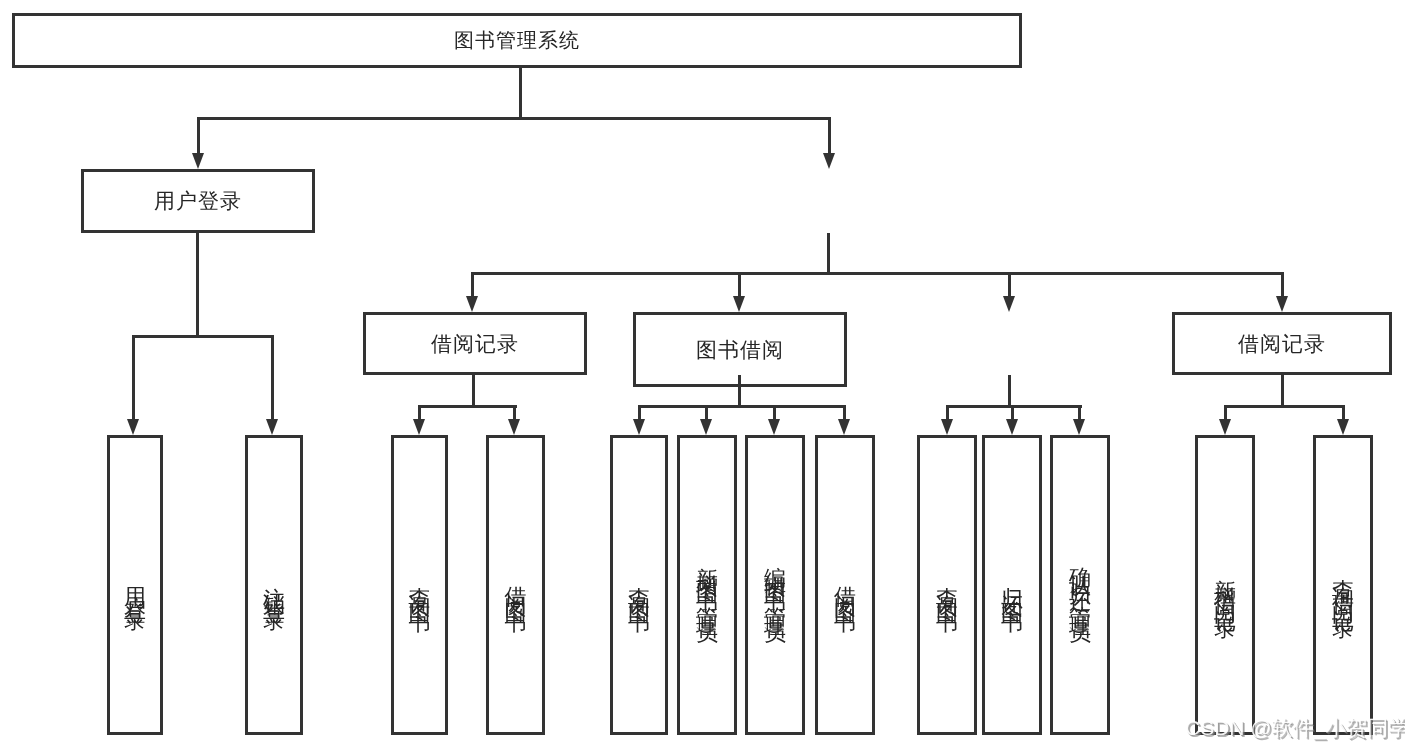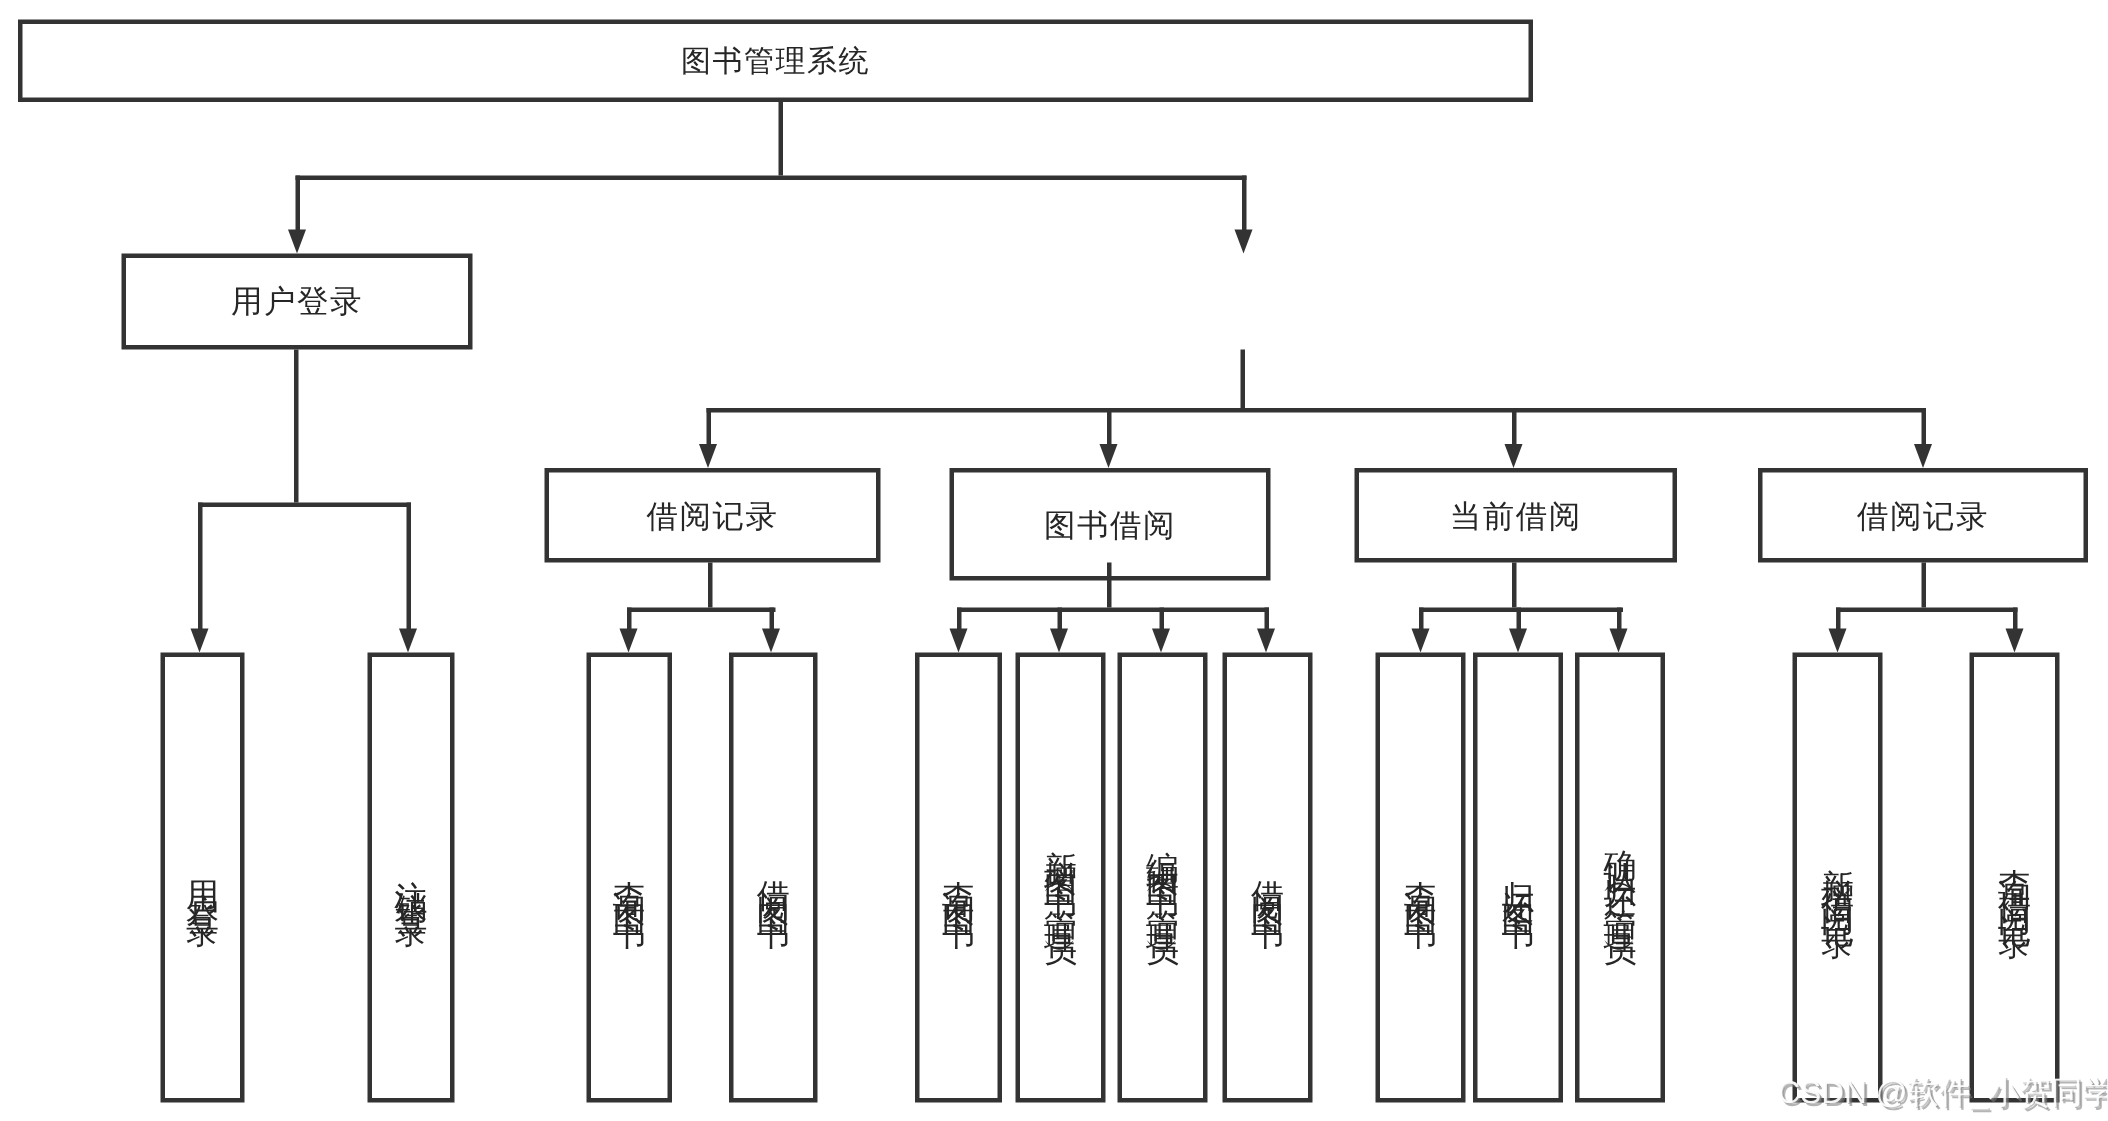--- a/index.html
+++ b/index.html
@@ -84,21 +84,20 @@
   <div class="ah" style="left:466px;top:296px"></div>
   <div class="vl" style="left:738px;top:272px;height:26px"></div>
   <div class="ah" style="left:733px;top:296px"></div>
   <div class="vl" style="left:1008px;top:272px;height:26px"></div>
   <div class="ah" style="left:1003px;top:296px"></div>
   <div class="vl" style="left:1281px;top:272px;height:26px"></div>
   <div class="ah" style="left:1276px;top:296px"></div>
 
   <div class="box" style="left:363px;top:312px;width:224px;height:63px">借阅记录</div>
   <div class="box" style="left:633px;top:312px;width:214px;height:75px">图书借阅</div>
-  <div class="box" style="left:903px;top:312px;width:215px;height:63px">当前借阅</div>
   <div class="box" style="left:1172px;top:312px;width:220px;height:63px">借阅记录</div>
 
   <div class="vl" style="left:472px;top:375px;height:30px"></div>
   <div class="hl" style="left:418px;top:405px;width:99px"></div>
   <div class="vl" style="left:418px;top:405px;height:16px"></div>
   <div class="ah" style="left:413px;top:419px"></div>
   <div class="vl" style="left:513px;top:405px;height:16px"></div>
   <div class="ah" style="left:508px;top:419px"></div>
 
   <div class="vl" style="left:738px;top:375px;height:30px"></div>

